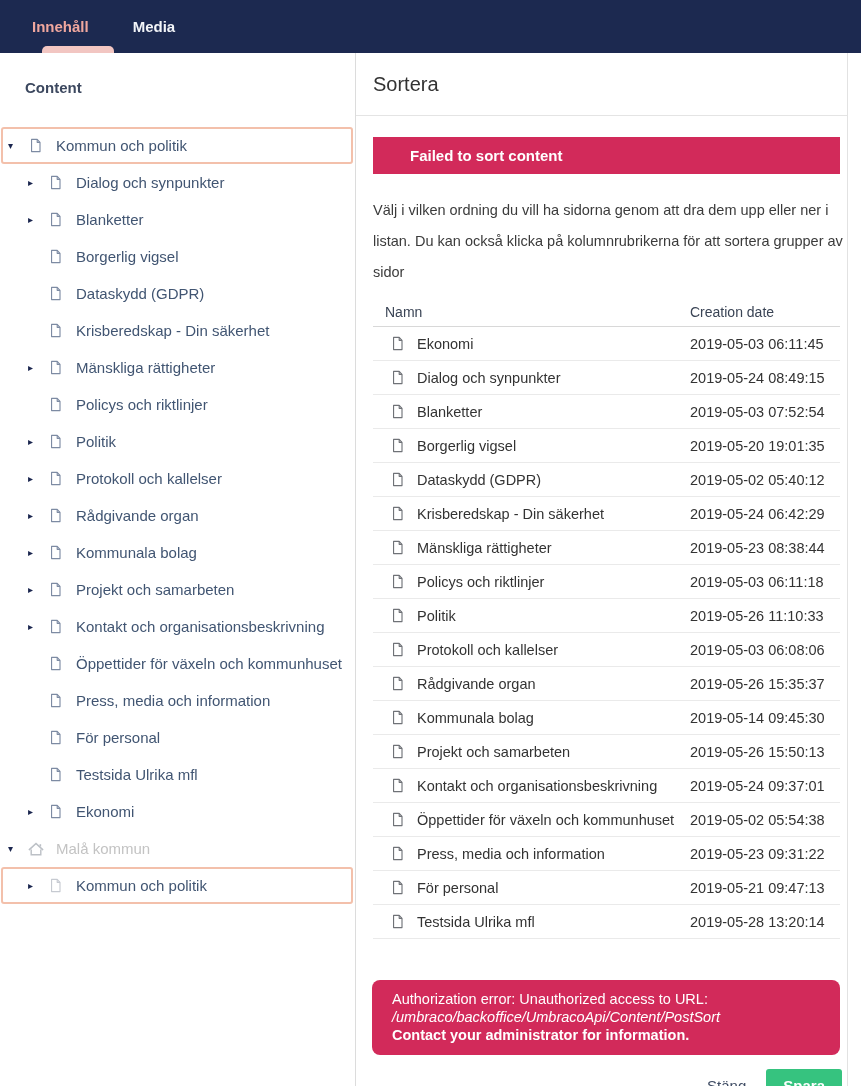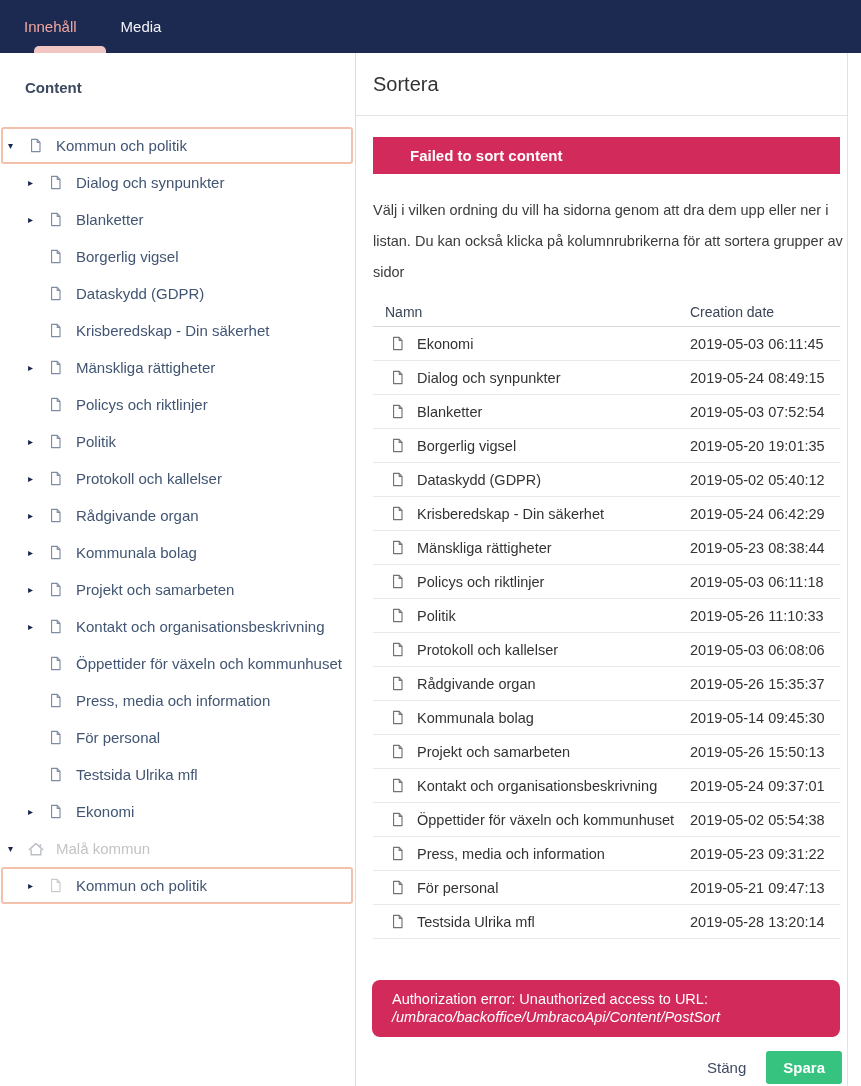--- a/index.html
+++ b/index.html
@@ -4,21 +4,21 @@
 <style>
   * { margin:0; padding:0; box-sizing:border-box; }
   html,body { width:861px; height:1086px; }
   body {
     font-family:"Liberation Sans", sans-serif;
     background:#fff; color:#333; overflow:hidden; position:relative;
   }
   
   .topnav {
     height:53px; background:#1c2950; display:flex; align-items:center;
-    padding-left:24px; gap:44px; position:relative;
+    padding-left:32px; gap:44px; position:relative;font-weight:bold;
   }
   .nav-tab { font-size:15px; color:#f2f4f8; cursor:pointer; position:relative; height:100%;
     display:flex; align-items:center; }
   .nav-tab.active { color:#f0a79e; }
   .nav-indicator {
     position:absolute; left:10px; bottom:0; width:72px; height:7px;
     background:#f2c6c2; border-radius:5px 5px 0 0;
   }
   
   .app { display:flex; height:1033px; }
@@ -526,20 +526,21 @@
             </span>
             <span class="rname">Testsida Ulrika mfl</span>
             <span class="rdate">2019-05-28 13:20:14</span>
           </div>
         </div>
     </div>
 
     <div class="auth-error">
       <div><b>Authorization error:</b> <span>Unauthorized access to URL:</span></div>
       <div class="ae-url">/umbraco/backoffice/UmbracoApi/Content/PostSort</div>
+      <div class="ae-footer">Contact your administrator for information.</div>
     </div>
 
     <div class="panel-footer">
       <button class="btn-close">Stäng</button>
       <button class="btn-save">Spara</button>
     </div>
   </div>
 </div>
 
 <div class="scroll-strip"></div>

